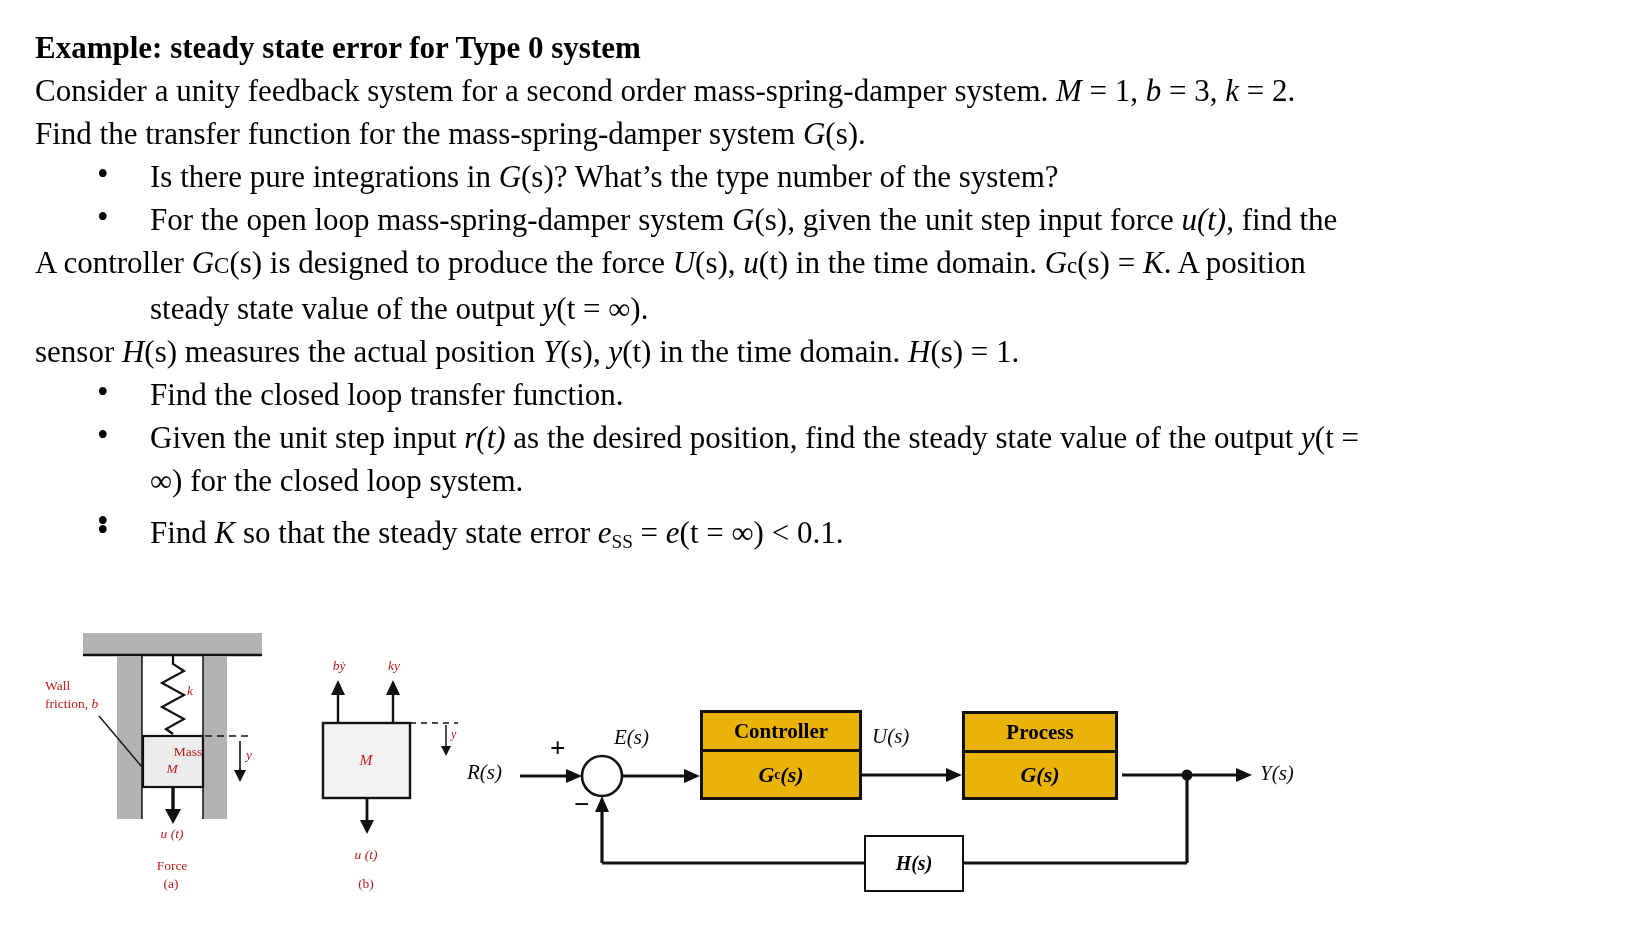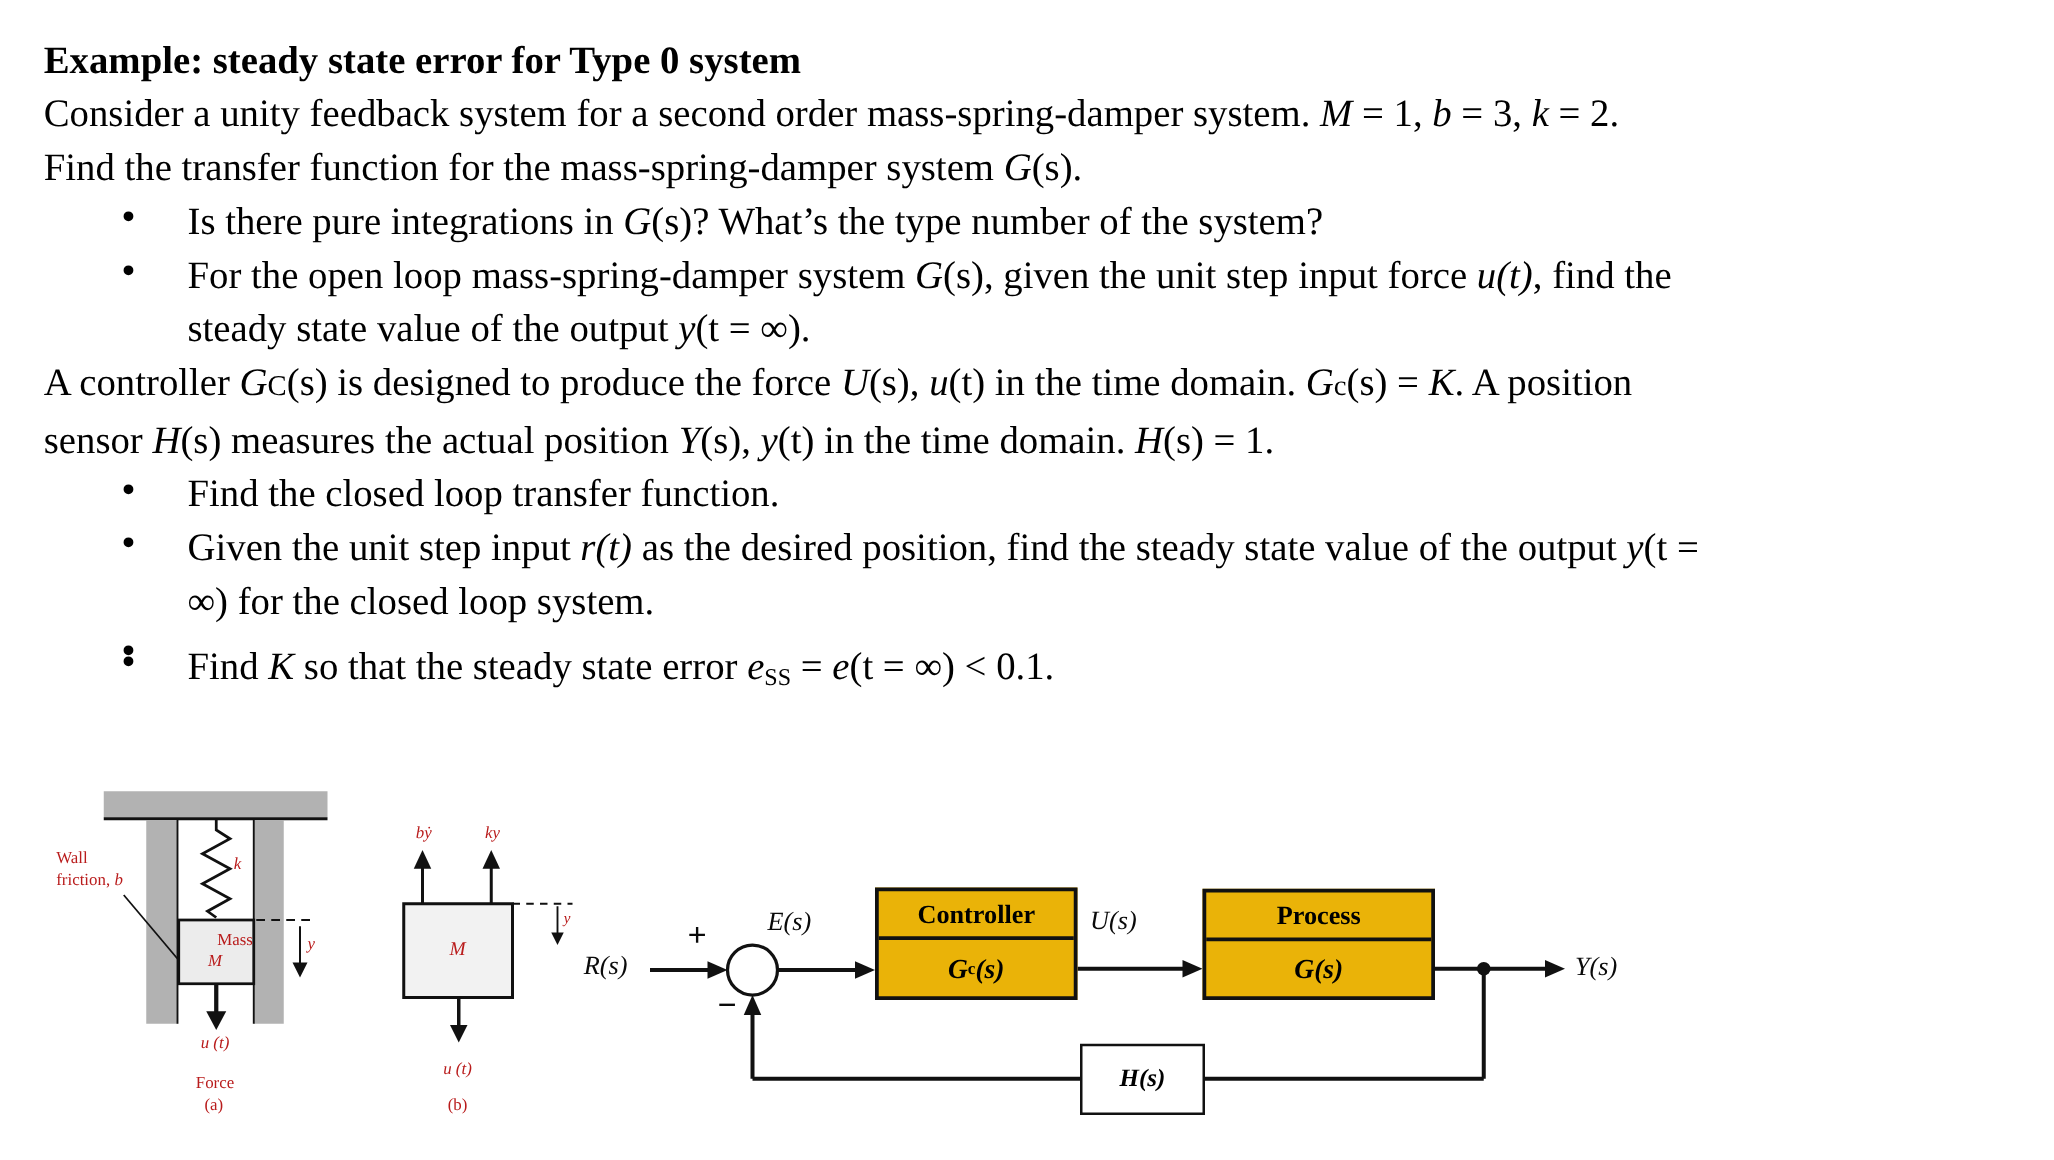--- a/index.html
+++ b/index.html
@@ -52,22 +52,22 @@
 </style>
 </head>
 <body>
 
 <div id="doc">
     <div class="line heading"><span><span class="bd">Example: steady state error for Type 0 system</span></span></div>
     <div class="line para"><span><span>Consider a unity feedback system for a second order mass-spring-damper system. </span><span class="it">M</span><span> = 1, </span><span class="it">b</span><span> = 3, </span><span class="it">k</span><span> = 2.</span></span></div>
     <div class="line para"><span><span>Find the transfer function for the mass-spring-damper system </span><span class="it">G</span><span>(s).</span></span></div>
     <div class="line bullet"><span class="bullet-dot">•</span><span><span>Is there pure integrations in </span><span class="it">G</span><span>(s)? What’s the type number of the system?</span></span></div>
     <div class="line bullet"><span class="bullet-dot">•</span><span><span>For the open loop mass-spring-damper system </span><span class="it">G</span><span>(s), given the unit step input force </span><span class="it">u(t)</span><span>, find the</span></span></div>
+    <div class="line para"><span><span>A controller </span><span class="it">G</span><span class="sc">C</span><span>(s) is designed to produce the force </span><span class="it">U</span><span>(s), </span><span class="it">u</span><span>(t) in the time domain. </span><span class="it">G</span><span class="sc">c</span><span>(s) = </span><span class="it">K</span><span>. A position</span></span></div>
     <div class="line cont"><span><span>steady state value of the output </span><span class="it">y</span><span>(t = ∞).</span></span></div>
-    <div class="line para"><span><span>A controller </span><span class="it">G</span><span class="sc">C</span><span>(s) is designed to produce the force </span><span class="it">U</span><span>(s), </span><span class="it">u</span><span>(t) in the time domain. </span><span class="it">G</span><span class="sc">c</span><span>(s) = </span><span class="it">K</span><span>. A position</span></span></div>
     <div class="line para"><span><span>sensor </span><span class="it">H</span><span>(s) measures the actual position </span><span class="it">Y</span><span>(s), </span><span class="it">y</span><span>(t) in the time domain. </span><span class="it">H</span><span>(s) = 1.</span></span></div>
     <div class="line bullet"><span class="bullet-dot">•</span><span><span>Find the closed loop transfer function.</span></span></div>
     <div class="line bullet"><span class="bullet-dot">•</span><span><span>Given the unit step input </span><span class="it">r(t)</span><span> as the desired position, find the steady state value of the output </span><span class="it">y</span><span>(t =</span></span></div>
     <div class="line cont"><span><span>∞) for the closed loop system.</span></span></div>
     <div class="line bullet"><span class="bullet-dot">•</span></div>
     <div class="line bullet gap"><span class="bullet-dot">•</span><span><span>Find </span><span class="it">K</span><span> so that the steady state error </span><span class="it">e</span><span class="sb">SS</span><span> = </span><span class="it">e</span><span>(t = ∞) &lt; 0.1.</span></span></div>
   </div>
 
 <svg id="fig-svg" width="1643" height="928" viewBox="0 0 1643 928">
 
@@ -147,21 +147,21 @@
 
 <div class="tfblock" style="left:700px;top:710px;width:162px;height:90px;">
   <div class="tftitle">Controller</div>
   <div class="tfbody">
       <span class="it">G</span>
       <span class="sb">c</span>
       <span class="it">(s)</span>
     </div>
 </div>
 
-<div class="tfblock" style="left:962px;top:711px;width:186px;height:89px;">
+<div class="tfblock" style="left:962px;top:711px;width:156px;height:89px;">
   <div class="tftitle">Process</div>
   <div class="tfbody">
       <span class="it">G(s)</span>
     </div>
 </div>
 
 <div class="hblock" style="left:864px;top:835px;width:100px;height:57px;">
   <span><span class="it">H(s)</span></span>
 </div>
 

